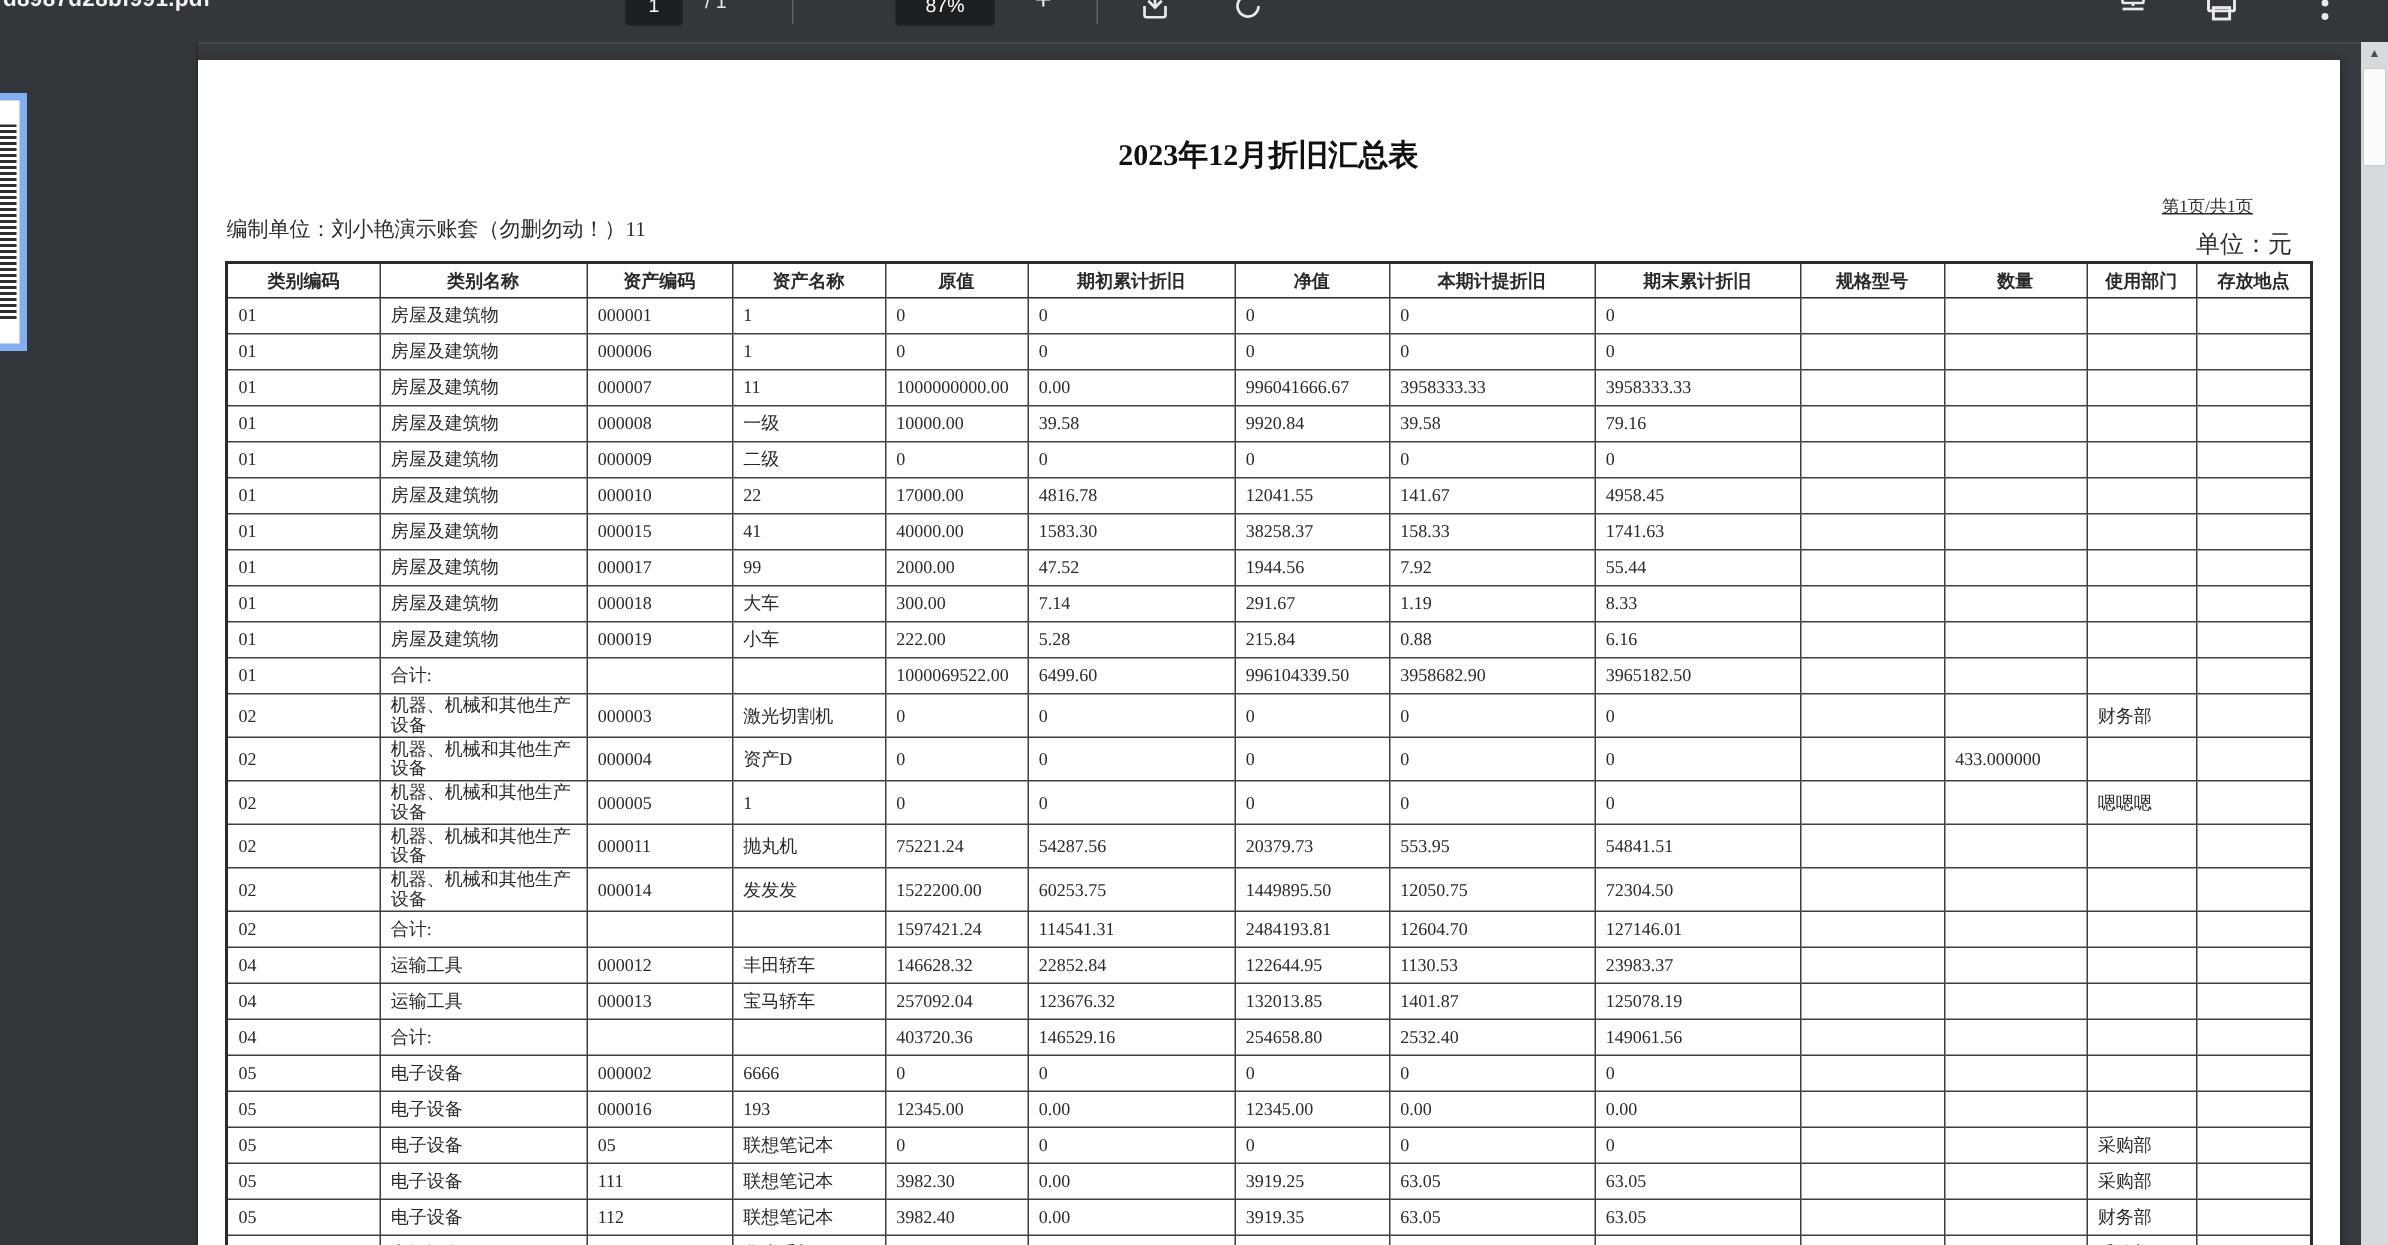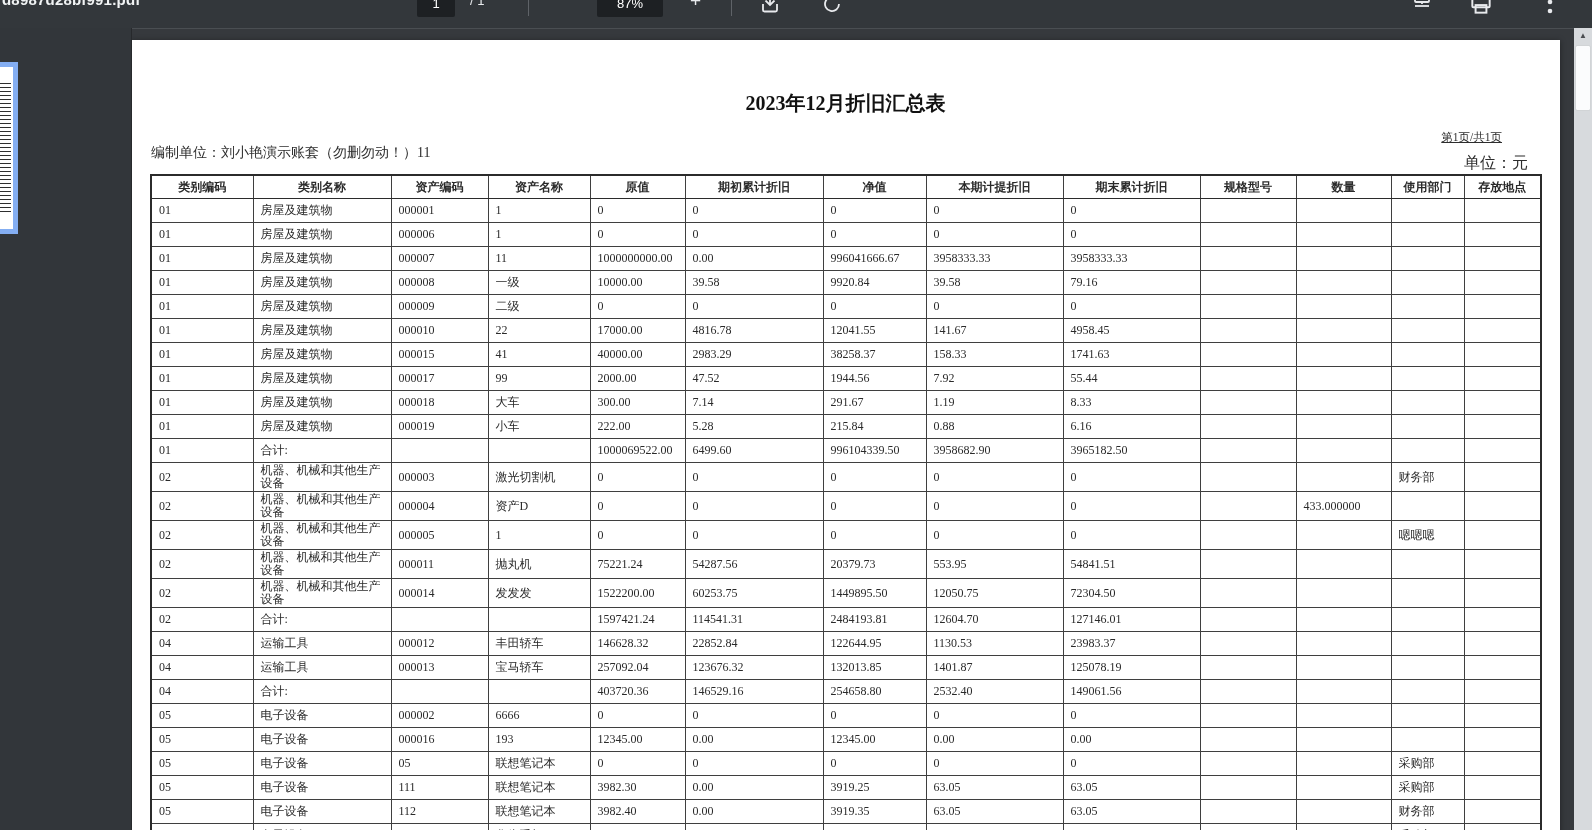--- a/index.html
+++ b/index.html
@@ -242,21 +242,21 @@
             <td></td>
             <td></td>
             <td></td>
           </tr>
           <tr>
             <td>01</td>
             <td>房屋及建筑物</td>
             <td>000015</td>
             <td>41</td>
             <td>40000.00</td>
-            <td>2983.29</td>
+            <td>1583.30</td>
             <td>38258.37</td>
             <td>158.33</td>
             <td>1741.63</td>
             <td></td>
             <td></td>
             <td></td>
             <td></td>
           </tr>
           <tr>
             <td>01</td>

